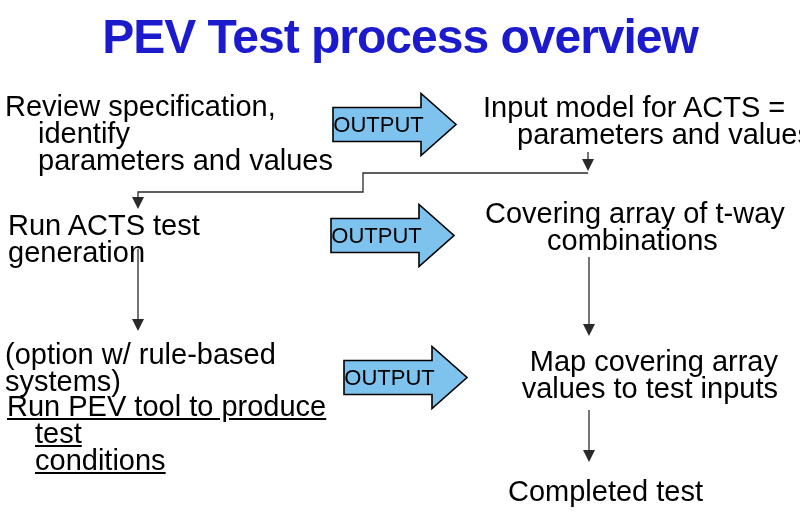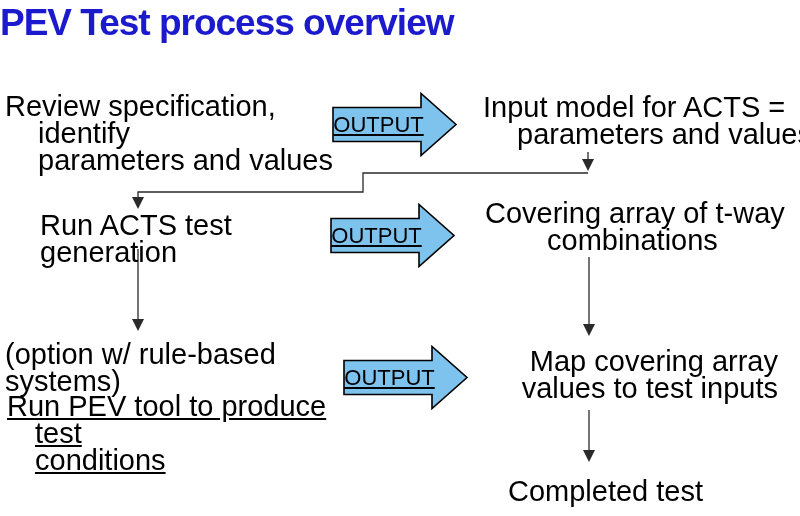--- a/index.html
+++ b/index.html
@@ -7,23 +7,24 @@
     position: relative;
     width: 800px;
     height: 516px;
     background: var(--background, #ffffff);
     font-family: "Liberation Sans", sans-serif;
     color: var(--text, #000000);
     overflow: hidden;
   }
   .title {
     position: absolute;
-    top: 2px; left: 0;
+    top: 9px; left: 0;
     width: 100%;
-    font-size: 37px;
+    text-align: center;
+    font-size: 48px;
     font-weight: bold;
     letter-spacing: -1px;
     color: var(--title, #1b1bcd);
   }
   .txt {
     position: absolute;
     font-size: 29px;
     line-height: 27px;
     white-space: pre-line;
   }
@@ -44,21 +45,20 @@
   }
   .arrow .lbl {
     position: absolute;
     left: 0; top: 15px;
     width: 93px; height: 35px;
     display: flex;
     align-items: center;
     justify-content: center;
     font-size: 22px;
     color: var(--text, #000000);
-    text-decoration: underline;
   }
 </style>
 </head>
 <body>
 
 <div class="canvas">
 
   <div class="title">PEV Test process overview</div>
 
   <svg class="connectors" width="800" height="516" viewBox="0 0 800 516">
@@ -80,21 +80,21 @@
   <div class="arrow" style="left:332px; top:92px;">
     <svg width="126" height="65" viewBox="0 0 126 65">
       <polygon points="1,15.5 89,15.5 89,1.5 124,32.5 89,63.5 89,49.5 1,49.5"></polygon>
     </svg>
     <span class="lbl">OUTPUT</span>
   </div>
 
   <div class="txt hang34" style="left:483px; top:94px; width:300px;">Input model for ACTS =
 parameters and values</div>
 
-  <div class="txt" style="left:8px; top:212px; width:330px;margin-left:32px;">Run ACTS test generation</div>
+  <div class="txt" style="left:8px; top:212px; width:330px;">Run ACTS test generation</div>
 
   <div class="arrow" style="left:330px; top:203px;">
     <svg width="126" height="65" viewBox="0 0 126 65">
       <polygon points="1,15.5 89,15.5 89,1.5 124,32.5 89,63.5 89,49.5 1,49.5"></polygon>
     </svg>
     <span class="lbl">OUTPUT</span>
   </div>
 
   <div class="txt hang62" style="left:485px; top:200px; width:300px;">Covering array of t-way
 combinations</div>

